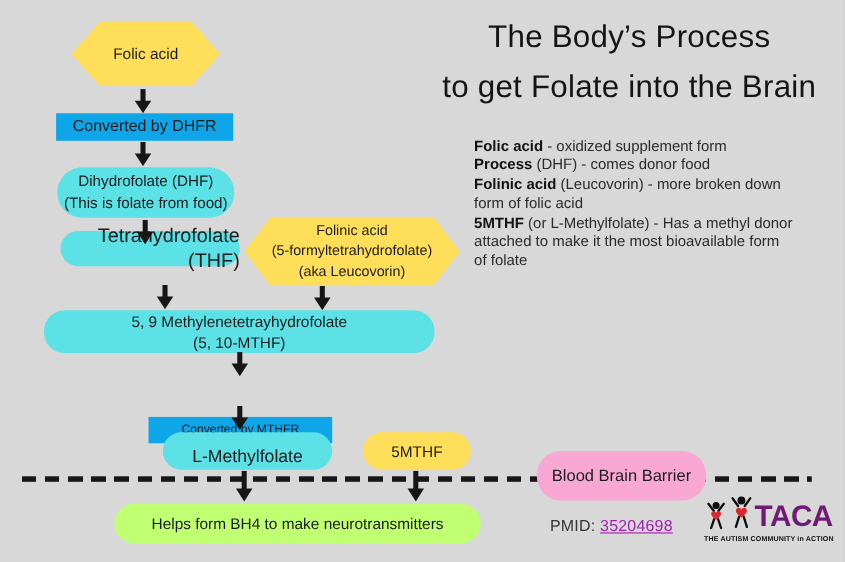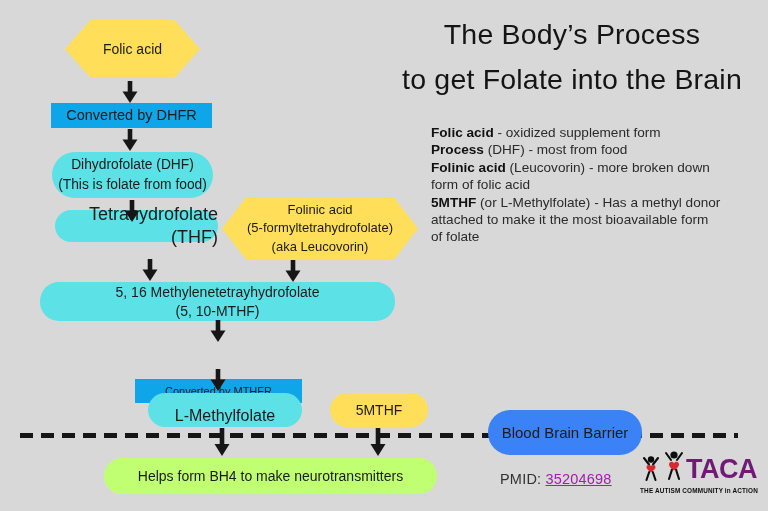--- a/index.html
+++ b/index.html
@@ -9,21 +9,21 @@
   }
   .node {
     position:absolute; display:flex; flex-direction:column;
     align-items:center; justify-content:center; text-align:center;
     z-index:1; line-height:1.3;
   }
   .yellow { background:#FFDE59; }
   .pink   { background:#0ea5e9; }
   .cyan   { background:#5CE1E6; }
   .green  { background:#C1FF72; }
-  .orange { background:#3b82f6; }
+  .orange { background:#f9a8d4; }
   .hexA { clip-path: polygon(0 50%, 19% 0, 81% 0, 100% 50%, 81% 100%, 19% 100%); }
   .hexB { clip-path: polygon(0 50%, 12% 0, 88% 0, 100% 50%, 88% 100%, 12% 100%); }
   .arrow { position:absolute; z-index:5; line-height:0; }
   .dash-line {
     position:absolute; left:20px; top:433px; width:718px; height:5px; z-index:2;
     background-image: repeating-linear-gradient(90deg,#161616 0 13px, transparent 13px 21px);
   }
   .title {
     position:absolute; left:378px; top:12px; width:388px; text-align:center;
     font-size:28.5px; line-height:45px; font-weight:500; color:#141414;
@@ -110,21 +110,21 @@
       </svg>
   </div>
   <div class="arrow" style="left:284px;top:260px;">
     <svg width="18" height="22" viewBox="0 0 18 22">
         <rect x="6.7" y="0" width="4.6" height="11.5" fill="#161616"></rect>
         <polygon points="1.5,10.5 16.5,10.5 9,22" fill="#161616"></polygon>
       </svg>
   </div>
 
   <div class="node cyan" style="left:40px;top:282px;width:355px;height:39px;border-radius:19px;font-size:14px;line-height:18.5px;">
-    <div>5, 16 Methylenetetrayhydrofolate</div>
+    <div>5, 9 Methylenetetrayhydrofolate</div>
     <div>(5, 10-MTHF)</div>
   </div>
 
   <div class="arrow" style="left:209px;top:320px;">
     <svg width="18" height="22" viewBox="0 0 18 22">
         <rect x="6.7" y="0" width="4.6" height="11.5" fill="#161616"></rect>
         <polygon points="1.5,10.5 16.5,10.5 9,22" fill="#161616"></polygon>
       </svg>
   </div>
 
@@ -170,21 +170,21 @@
     <div>Helps form BH4 to make neurotransmitters</div>
   </div>
 
   <div class="title">
     <div>The Body’s Process</div>
     <div>to get Folate into the Brain</div>
   </div>
 
   <div class="defs">
     <div class="def"><b>Folic acid</b><span class="def-rest"> - oxidized supplement form</span></div>
-    <div class="def"><b>Process</b><span class="def-rest"> (DHF) - most from food</span></div>
+    <div class="def"><b>Process</b><span class="def-rest"> (DHF) - comes donor food</span></div>
     <div class="def"><b>Folinic acid</b><span class="def-rest"> (Leucovorin) - more broken down
 form of folic acid</span></div>
     <div class="def"><b>5MTHF</b><span class="def-rest"> (or L-Methylfolate) - Has a methyl donor
 attached to make it the most bioavailable form
 of folate</span></div>
   </div>
 
   <div class="pmid">
     <span>PMID:</span>
     <span class="pmid-link">35204698</span>

